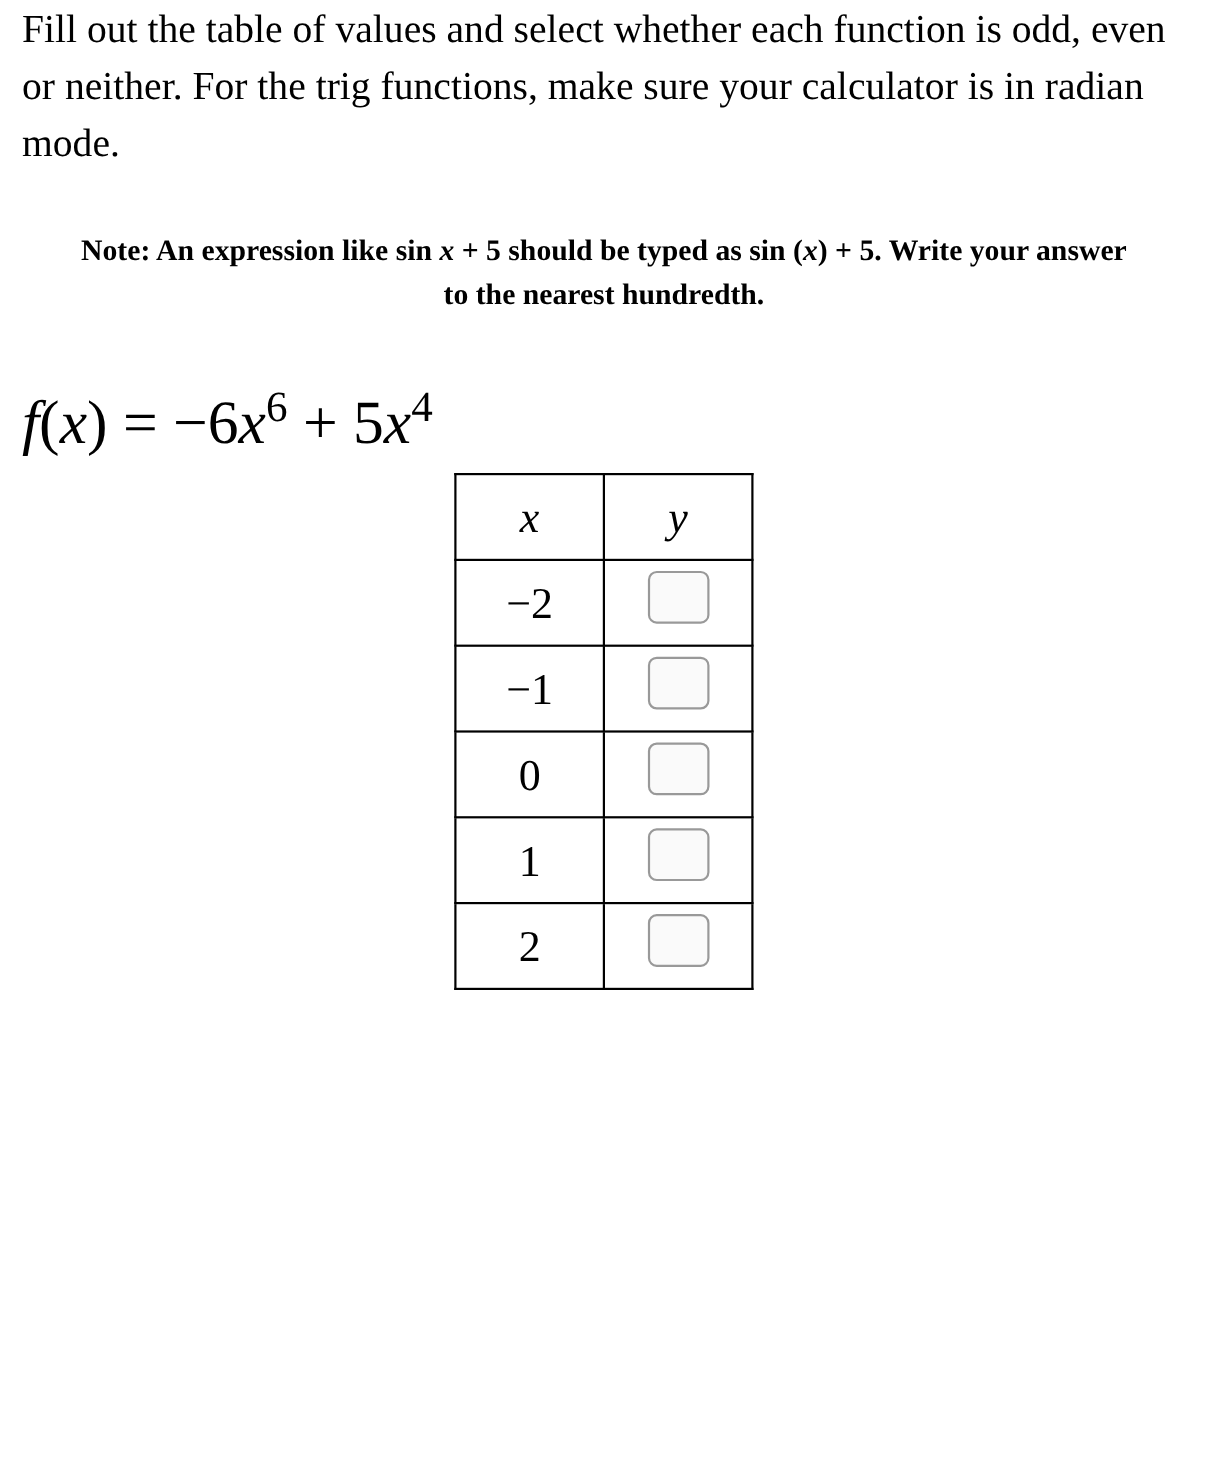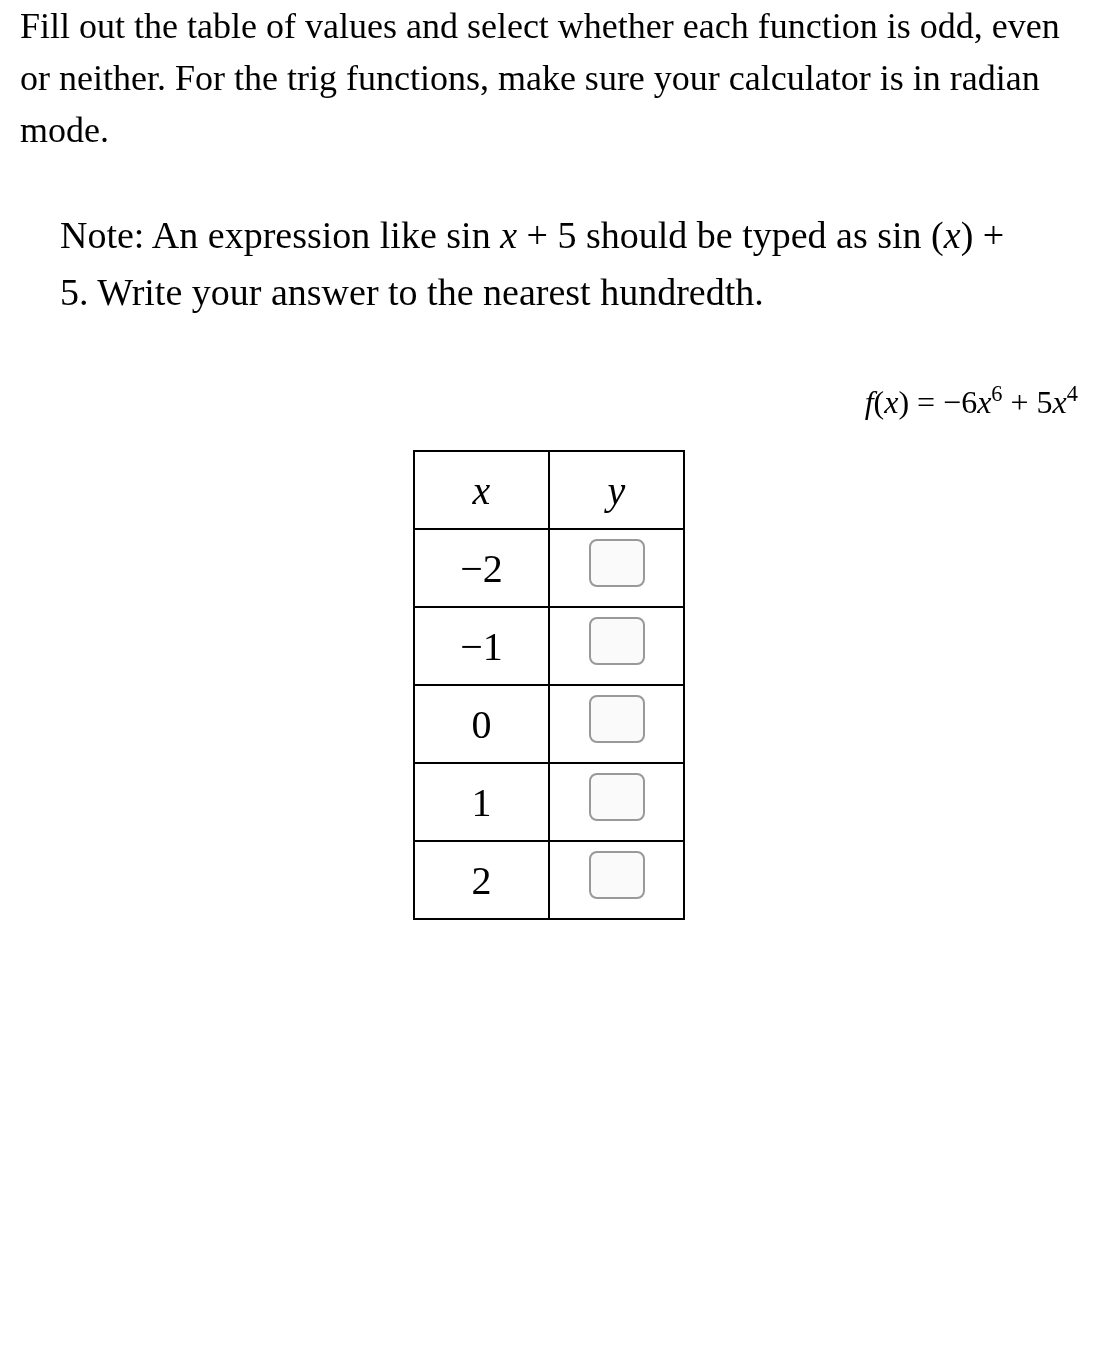--- a/index.html
+++ b/index.html
@@ -18,30 +18,32 @@
       padding: 0 20px;
     }
     .instruction {
       font-size: 36px;
       line-height: 1.45;
       margin-bottom: 50px;
       text-align: left;
       font-family: Georgia, 'Times New Roman', serif;
     }
     .note {
-      font-size: 38px;
+      font-size: 27px;
       line-height: 1.5;
+      text-align: center;
       margin: 0 auto 60px auto;
       padding: 0 40px;
       font-family: Georgia, 'Times New Roman', serif;
+      font-weight: bold;
     }
     .function-eq {
-      font-size: 32px;
-      text-align: right;
-      margin-bottom: 30px;
+      font-size: 56px;
+      text-align: left;
+      margin-bottom: 14px;
       font-family: 'Times New Roman', serif;
       font-style: italic;
     }
     .sup {
       font-size: 0.7em;
       vertical-align: super;
       font-style: normal;
     }
     .table-wrap {
       display: flex;

